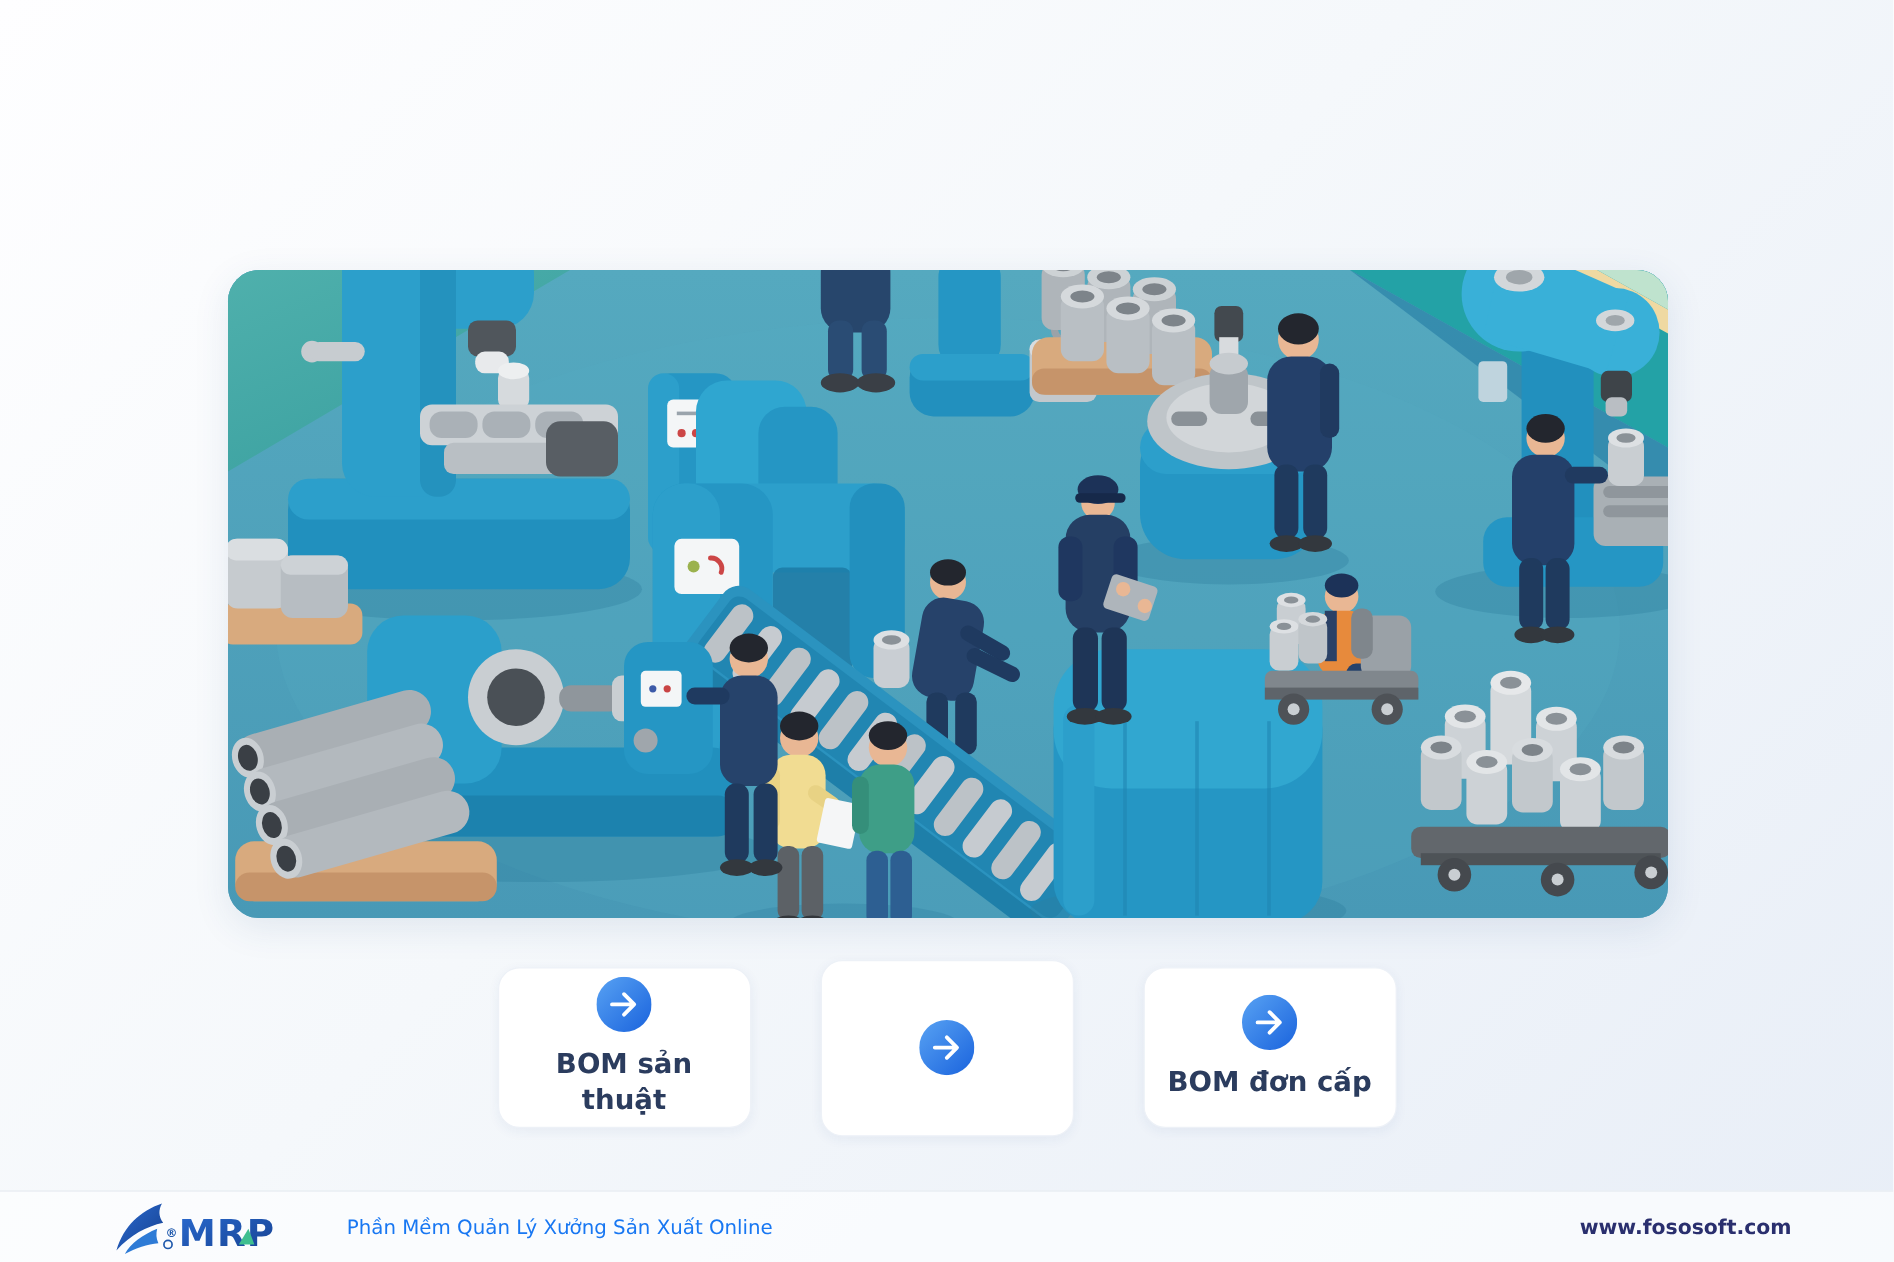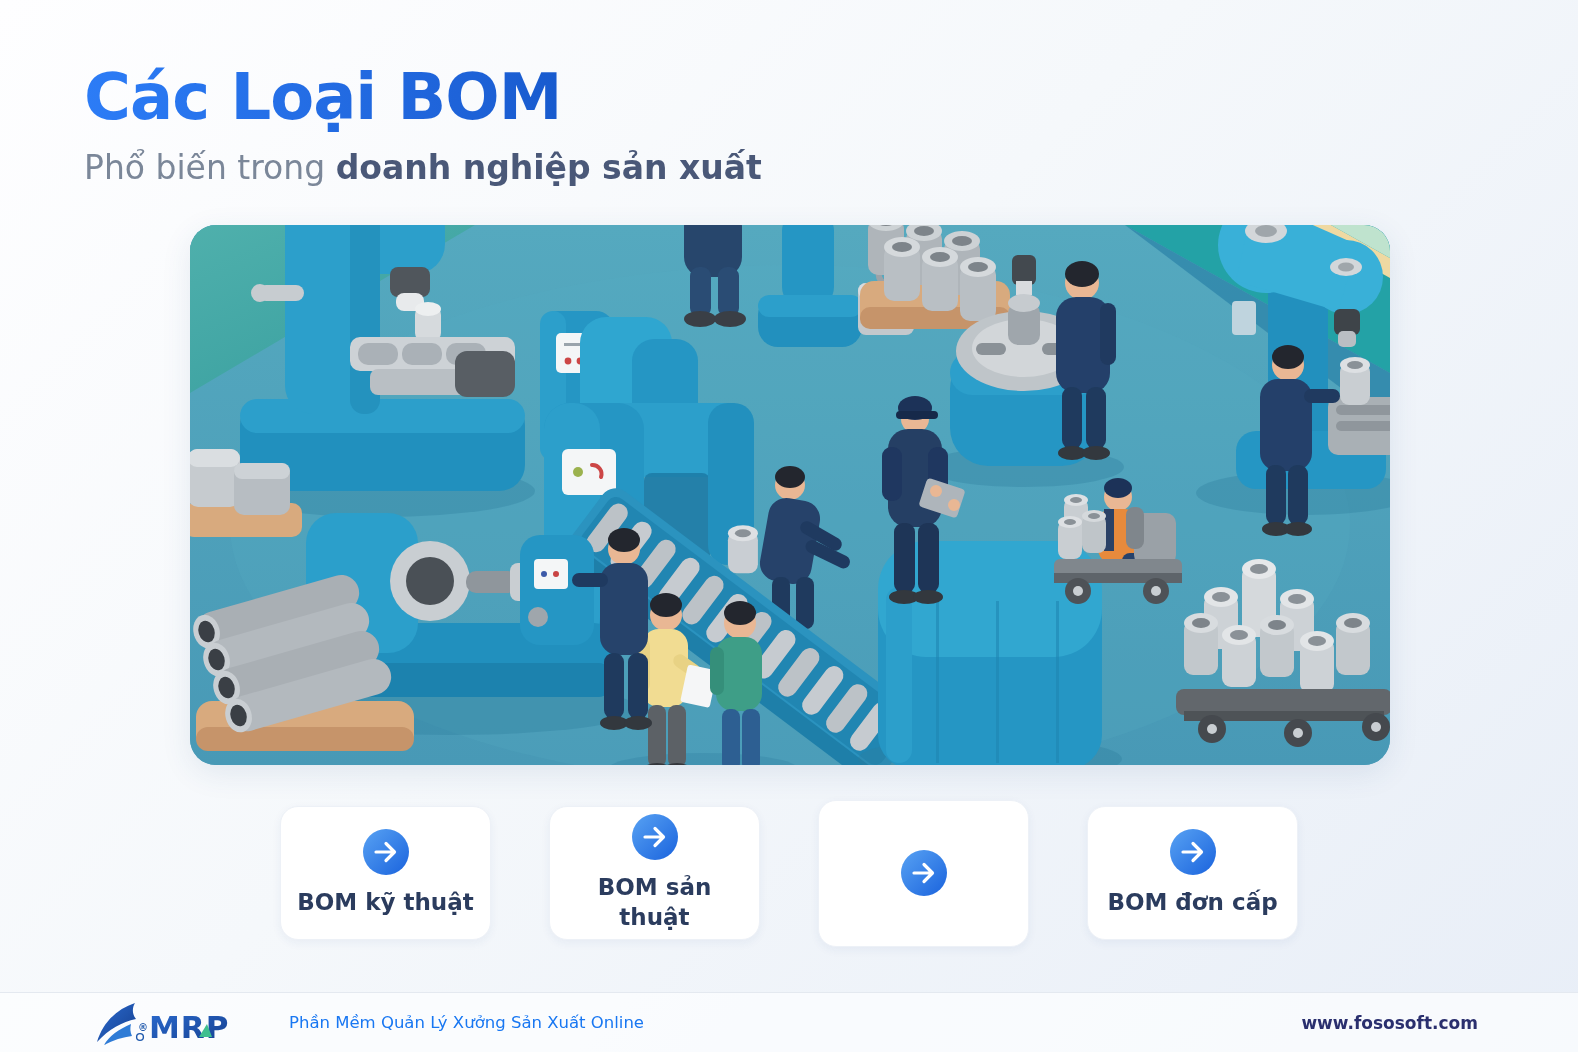--- a/index.html
+++ b/index.html
@@ -51,21 +51,21 @@
   }
   
   .footer {
     position:absolute; left:0; top:992px; width:1578px; height:60px;
     border-top:1px solid #E4E9F0; background:rgba(252,253,255,0.75);
     display:flex; align-items:center;
   }
   .logo { margin-left:95px; display:flex; align-items:center; }
   .tagline { margin-left:26px; font-size:16.5px; font-weight:400; color:#1877F2; }
   .website {
-    position:absolute; right:100px; top:50%; transform:translateY(-50%);
+    position:absolute; right:85px; top:50%; transform:translateY(-50%);
     font-size:17px; font-weight:700; color:#2A2F6E; text-decoration:none;
   }
 </style>
 </head>
 <body>
 
 <svg width="0" height="0" style="position:absolute">
   <defs>
     <linearGradient id="ag" x1="0" y1="0" x2="1" y2="1">
       <stop offset="0" stop-color="#58A2F3"></stop>
@@ -81,24 +81,20 @@
     </linearGradient>
     <linearGradient id="mrpG" x1="0" y1="0" x2="1" y2="1">
       <stop offset="0" stop-color="#2B6BD0"></stop>
         <stop offset="1" stop-color="#153F8E"></stop>
     </linearGradient>
   </defs>
 </svg>
 
 <div class="page">
 
-  <div class="header">
-    <div class="title">Các Loại BOM</div>
-    <div class="subtitle"><span>Phổ biến trong </span><span class="bold">doanh nghiệp sản xuất</span></div>
-  </div>
 
   <div class="hero">
     <svg width="1200" height="540" viewBox="0 0 1200 540">
 
       <rect x="0" y="0" width="1200" height="540" fill="url(#floorG)"></rect>
       <ellipse cx="600" cy="300" rx="560" ry="260" fill="#58ACC4" opacity="0.22"></ellipse>
 
       <polygon points="0,0 285,0 0,168" fill="url(#wallL)"></polygon>
       <polygon points="935,0 1200,0 1200,148" fill="#23A2A6"></polygon>
       <polygon points="935,0 1200,148 1200,200" fill="#2E86AA" opacity="0.8"></polygon>
@@ -498,27 +494,20 @@
       </g>
     </svg>
   </div>
 
   <div class="cards">
     <div class="card">
       <svg class="icon" viewBox="0 0 46 46">
           <circle cx="23" cy="23" r="23" fill="url(#ag)"></circle>
           <path d="M13 23 h17 M23 14.5 l8.5 8.5 -8.5 8.5" stroke="#FFFFFF" stroke-width="3.2" fill="none" stroke-linecap="round" stroke-linejoin="round"></path>
         </svg>
-      <div class="label">BOM kỹ thuật</div>
-    </div>
-    <div class="card">
-      <svg class="icon" viewBox="0 0 46 46">
-          <circle cx="23" cy="23" r="23" fill="url(#ag)"></circle>
-          <path d="M13 23 h17 M23 14.5 l8.5 8.5 -8.5 8.5" stroke="#FFFFFF" stroke-width="3.2" fill="none" stroke-linecap="round" stroke-linejoin="round"></path>
-        </svg>
       <div class="label">BOM sản thuật</div>
     </div>
     <div class="card tall">
       <svg class="icon" viewBox="0 0 46 46">
           <circle cx="23" cy="23" r="23" fill="url(#ag)"></circle>
           <path d="M13 23 h17 M23 14.5 l8.5 8.5 -8.5 8.5" stroke="#FFFFFF" stroke-width="3.2" fill="none" stroke-linecap="round" stroke-linejoin="round"></path>
         </svg>
     </div>
     <div class="card">
       <svg class="icon" viewBox="0 0 46 46">

